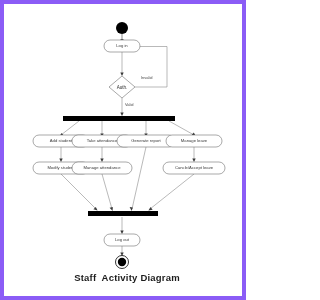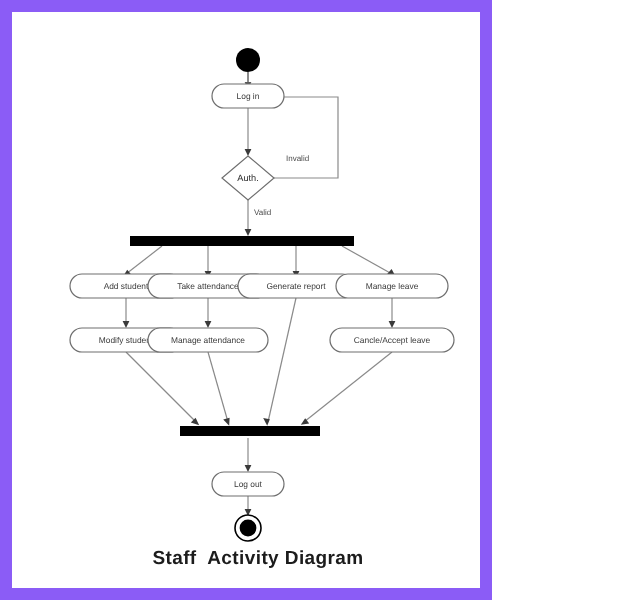--- a/index.html
+++ b/index.html
@@ -12,21 +12,21 @@
     height: 300px;
     font-family: "Liberation Sans", sans-serif;
     overflow: hidden;
   }
   #diagram-page {
     position: relative;
     width: 246px;
     height: 300px;
     background: #ffffff;
     box-sizing: border-box;
-    border: 6px solid #8b5cf6;
+    border: 4px solid #8b5cf6;
   }
   #diagram-canvas {
     position: absolute;
     left: 0;
     top: 0;
     width: 246px;
     height: 300px;
   }
   .diagram-title {
     position: absolute;

